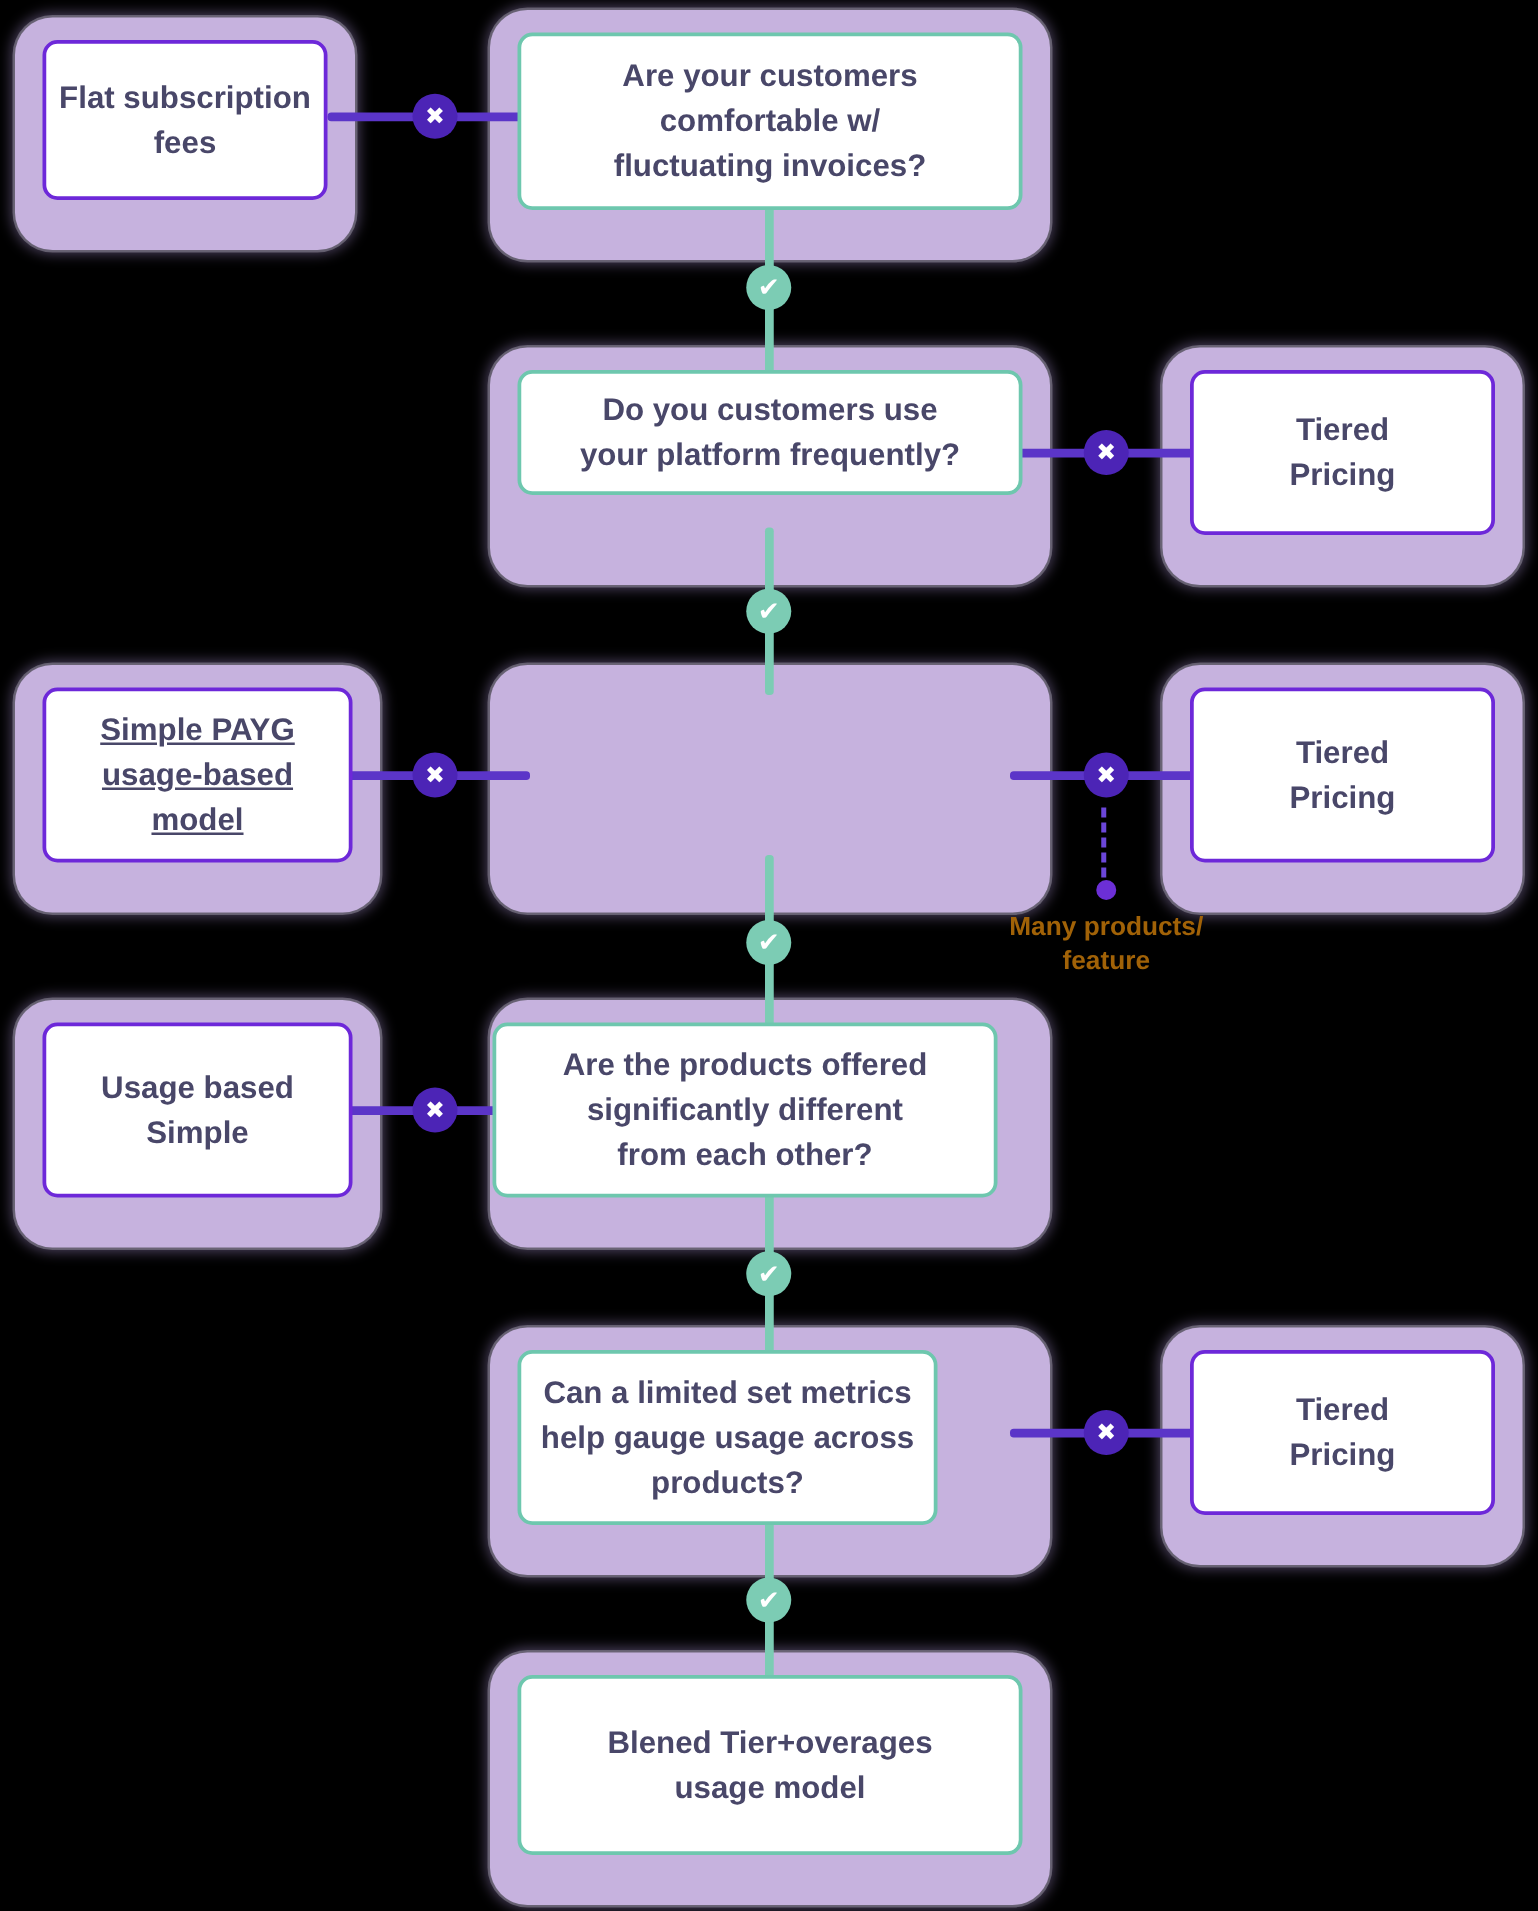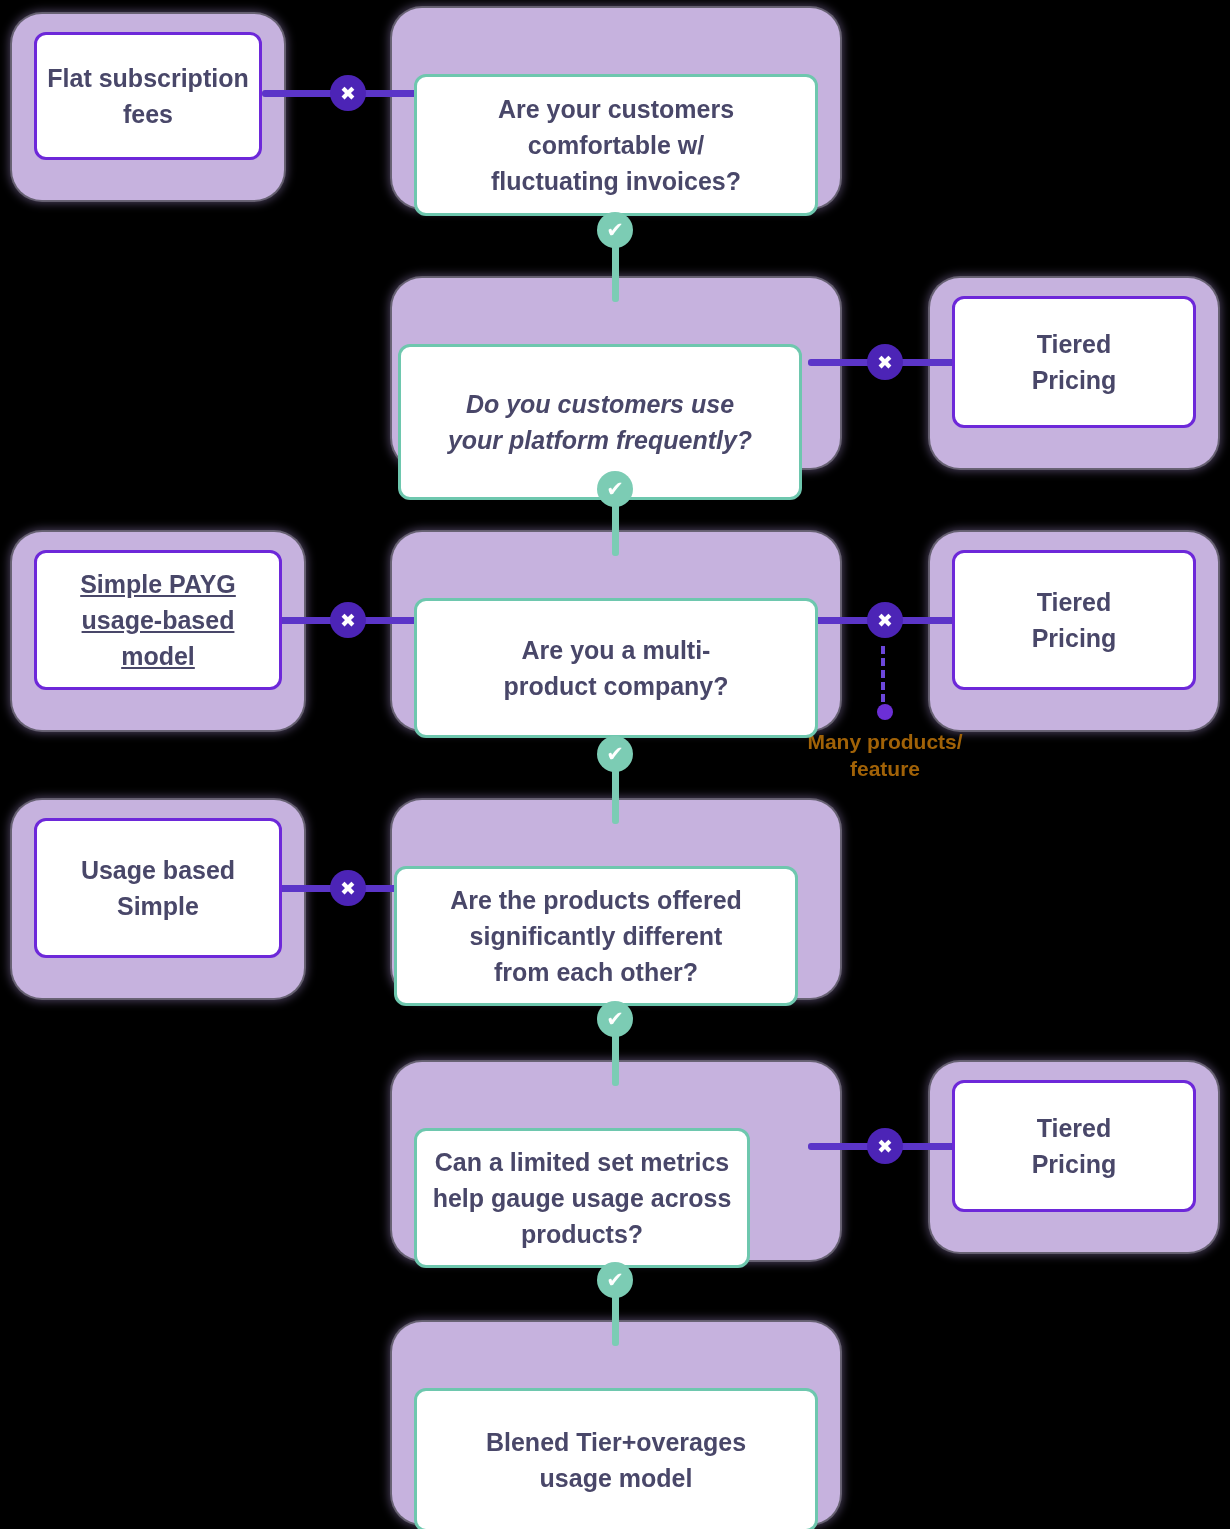--- a/index.html
+++ b/index.html
@@ -10,21 +10,21 @@
   .node-outer{
     position:absolute;background:#c6b2de;border-radius:30px;z-index:1;
     box-shadow:0 0 0 2px rgba(246,242,255,0.28),0 0 10px 3px rgba(196,170,245,0.38);
   }
   .node-card{
     position:absolute;background:#ffffff;border-radius:12px;z-index:3;
     display:flex;align-items:center;justify-content:center;text-align:center;
     white-space:pre-line;color:#494769;font-weight:bold;font-size:25px;line-height:1.44;
     box-sizing:border-box;padding:4px;
   }
-  .q-card{border:3px solid #6ec7ae;margin-top:48px;}
+  .q-card{border:3px solid #6ec7ae;}
   .o-card{border:3px solid #6d28d9;}
   .hline{position:absolute;height:7px;background:#5b35c8;z-index:2;border-radius:3px;}
   .vline{position:absolute;width:7px;background:#7cccb4;z-index:2;border-radius:3px;}
   .badge{
     position:absolute;width:36px;height:36px;border-radius:50%;z-index:4;
     display:flex;align-items:center;justify-content:center;color:#fff;
     font-family:"DejaVu Sans",sans-serif;font-weight:bold;
   }
   .badge-no{background:#4c24b6;font-size:19px;}
   .badge-yes{background:#7cccb4;font-size:21px;}
@@ -43,35 +43,33 @@
   <div class="node-outer" style="left:12px;top:14px;width:272px;height:186px;"></div>
   <div class="node-card o-card" style="left:34px;top:32px;width:228px;height:128px;">Flat subscription
 fees</div>
 
   <div class="node-outer" style="left:392px;top:8px;width:448px;height:200px;"></div>
   <div class="node-card q-card" style="left:414px;top:26px;width:404px;height:142px;">Are your customers
 comfortable w/
 fluctuating invoices?</div>
 
   <div class="node-outer" style="left:392px;top:278px;width:448px;height:190px;"></div>
-  <div class="node-card q-card" style="left:398px;top:296px;width:404px;height:156px;font-style:italic;">Do you customers use
+  <div class="node-card q-card" style="left:414px;top:296px;width:404px;height:100px;">Do you customers use
 your platform frequently?</div>
 
   <div class="node-outer" style="left:930px;top:278px;width:288px;height:190px;"></div>
   <div class="node-card o-card" style="left:952px;top:296px;width:244px;height:132px;">Tiered
 Pricing</div>
 
   <div class="node-outer" style="left:12px;top:532px;width:292px;height:198px;"></div>
   <div class="node-card o-card" style="left:34px;top:550px;width:248px;height:140px;text-decoration:underline;">Simple PAYG
 usage-based
 model</div>
 
   <div class="node-outer" style="left:392px;top:532px;width:448px;height:198px;"></div>
-  <div class="node-card q-card" style="left:414px;top:550px;width:404px;height:140px;">Are you a multi-
-product company?</div>
 
   <div class="node-outer" style="left:930px;top:532px;width:288px;height:198px;"></div>
   <div class="node-card o-card" style="left:952px;top:550px;width:244px;height:140px;">Tiered
 Pricing</div>
 
   <div class="node-outer" style="left:12px;top:800px;width:292px;height:198px;"></div>
   <div class="node-card o-card" style="left:34px;top:818px;width:248px;height:140px;">Usage based
 Simple</div>
 
   <div class="node-outer" style="left:392px;top:800px;width:448px;height:198px;"></div>

